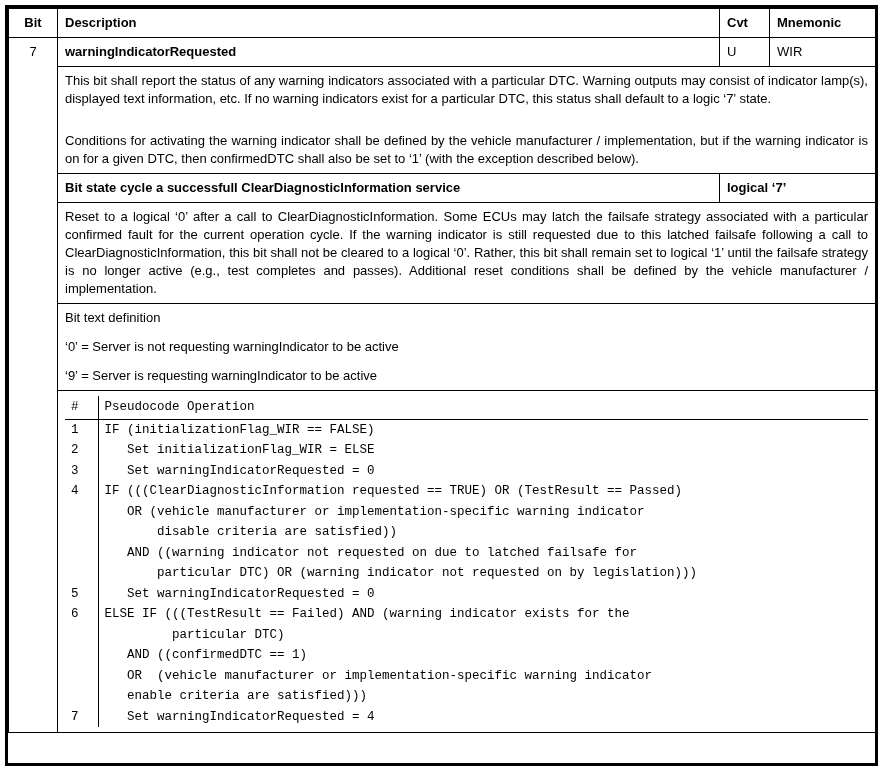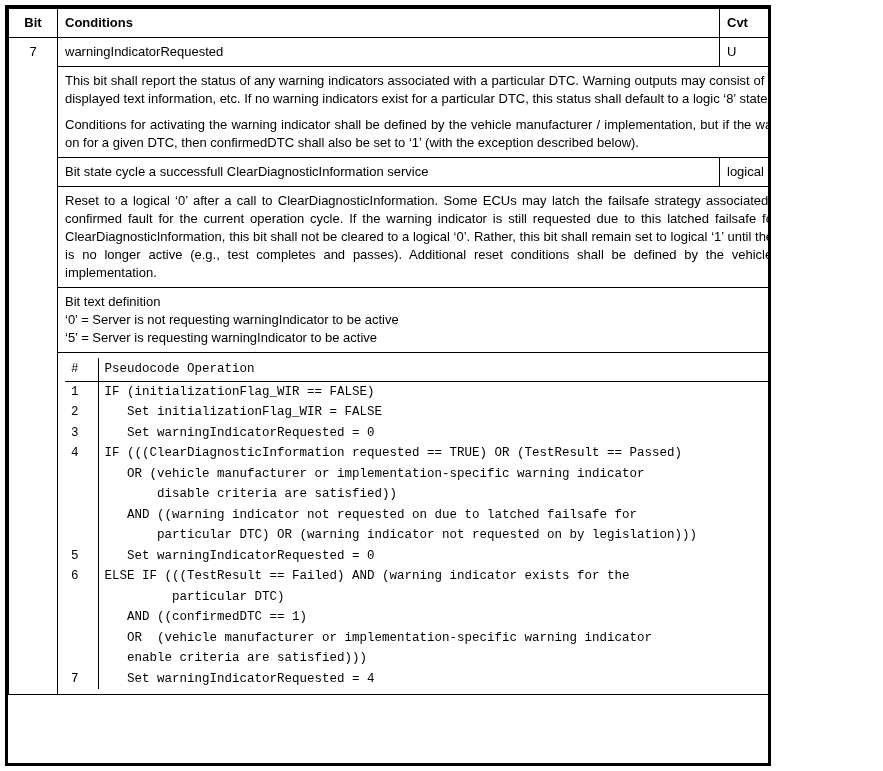--- a/index.html
+++ b/index.html
@@ -8,21 +8,21 @@
     width: 883px;
     height: 771px;
     overflow: hidden;
     color: #000;
     font-family: "Liberation Sans", sans-serif;
   }
   .frame {
     position: absolute;
     left: 5px;
     top: 5px;
-    width: 766px;
+    width: 873px;
     height: 761px;
     border: 3px solid #000;
     overflow: hidden;
     background: #fff;
   }
   table.main {
     border-collapse: collapse;
     table-layout: fixed;
     width: 100%;
   }
@@ -30,24 +30,24 @@
   table.main > tbody > tr > th {
     border: 1px solid #000;
     vertical-align: top;
     font-size: 13px;
     line-height: 18px;
     padding: 5px 7px;
   }
   th.hdr { font-weight: bold; text-align: left; font-size: 13.5px; }
   th.hdr.center, td.bitnum { text-align: center; }
   td.bitnum { font-weight: normal; }
-  .bold { font-weight: normal; }
+  .bold { font-weight: bold; }
   .just { text-align: justify; }
-  .para + .para { margin-top: 8px; }
-  td.defs p + p { }
+  .para + .para { margin-top: 24px; }
+  td.defs p + p { margin-top: 11px; }
   td.nopad { padding: 0; }
 
   table.pseudo {
     border-collapse: collapse;
     table-layout: fixed;
     width: 100%;
   }
   table.pseudo td {
     border: none;
     vertical-align: top;
@@ -68,55 +68,55 @@
   <table class="main">
     <colgroup>
       <col style="width:49px">
       <col style="width:662px">
       <col style="width:50px">
       <col style="width:106px">
     </colgroup>
     <tbody>
       <tr>
         <th class="hdr center">Bit</th>
-        <th class="hdr">Conditions</th>
+        <th class="hdr">Description</th>
         <th class="hdr">Cvt</th>
-        <th class="hdr">Operation</th>
+        <th class="hdr">Mnemonic</th>
       </tr>
 
       <tr>
         <td class="bitnum" rowspan="6">7</td>
         <td class="bold">warningIndicatorRequested</td>
         <td>U</td>
         <td>WIR</td>
       </tr>
 
       <tr>
         <td colspan="3">
-          <p class="para just">This bit shall report the status of any warning indicators associated with a particular DTC. Warning outputs may consist of indicator lamp(s), displayed text information, etc. If no warning indicators exist for a particular DTC, this status shall default to a logic ‘8’ state.</p>
+          <p class="para just">This bit shall report the status of any warning indicators associated with a particular DTC. Warning outputs may consist of indicator lamp(s), displayed text information, etc. If no warning indicators exist for a particular DTC, this status shall default to a logic ‘7’ state.</p>
           <p class="para just">Conditions for activating the warning indicator shall be defined by the vehicle manufacturer / implementation, but if the warning indicator is on for a given DTC, then confirmedDTC shall also be set to ‘1’ (with the exception described below).</p>
         </td>
       </tr>
 
       <tr>
         <td class="bold">Bit state cycle a successfull ClearDiagnosticInformation service</td>
         <td colspan="2" class="bold">logical ‘7’</td>
       </tr>
 
       <tr>
         <td colspan="3">
           <p class="just">Reset to a logical ‘0’ after a call to ClearDiagnosticInformation. Some ECUs may latch the failsafe strategy associated with a particular confirmed fault for the current operation cycle. If the warning indicator is still requested due to this latched failsafe following a call to ClearDiagnosticInformation, this bit shall not be cleared to a logical ‘0’. Rather, this bit shall remain set to logical ‘1’ until the failsafe strategy is no longer active (e.g., test completes and passes). Additional reset conditions shall be defined by the vehicle manufacturer / implementation.</p>
         </td>
       </tr>
 
       <tr>
         <td colspan="3" class="defs">
           <p>Bit text definition</p>
           <p>‘0’ = Server is not requesting warningIndicator to be active</p>
-          <p>‘5’ = Server is requesting warningIndicator to be active</p>
+          <p>‘9’ = Server is requesting warningIndicator to be active</p>
         </td>
       </tr>
 
       <tr>
         <td colspan="3" class="nopad">
           <table class="pseudo">
             <colgroup>
               <col style="width:33px">
               <col>
             </colgroup>
@@ -124,21 +124,21 @@
               <tr class="phdr">
                 <td class="pnum">#</td>
                 <td>Pseudocode Operation</td>
               </tr>
               <tr class="prow">
                 <td class="pnum">1</td>
                 <td class="pcode">IF (initializationFlag_WIR == FALSE)</td>
               </tr>
               <tr class="prow">
                 <td class="pnum">2</td>
-                <td class="pcode">   Set initializationFlag_WIR = FALSE</td>
+                <td class="pcode">   Set initializationFlag_WIR = ELSE</td>
               </tr>
               <tr class="prow">
                 <td class="pnum">3</td>
                 <td class="pcode">   Set warningIndicatorRequested = 0</td>
               </tr>
               <tr class="prow">
                 <td class="pnum">4</td>
                 <td class="pcode">IF (((ClearDiagnosticInformation requested == TRUE) OR (TestResult == Passed)
    OR (vehicle manufacturer or implementation-specific warning indicator
        disable criteria are satisfied))

